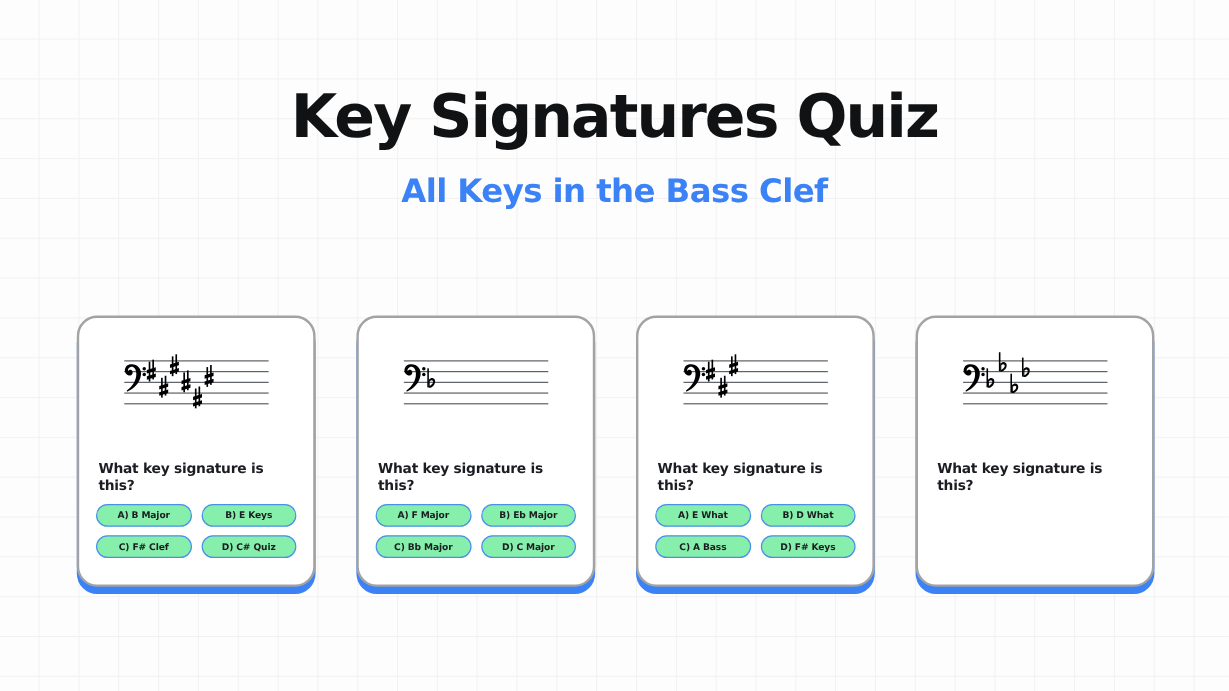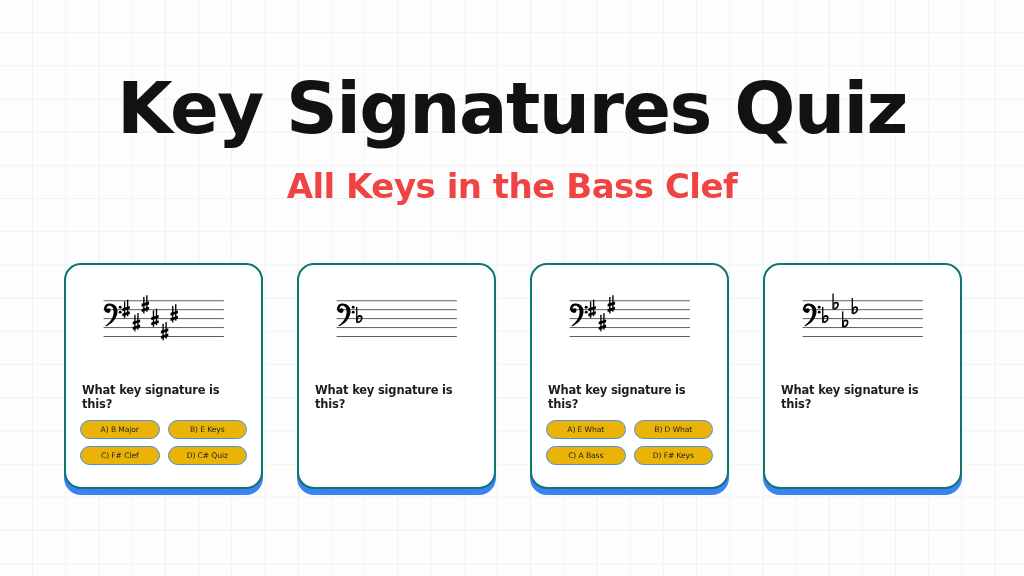--- a/index.html
+++ b/index.html
@@ -27,53 +27,53 @@
     position: absolute;
     left: 0;
     top: 0;
     width: 1024px;
     text-align: center;
   }
 
   #page-title {
     margin-top: 72px;
     font-family: "DejaVu Sans", sans-serif;
-    font-size: 72px;
+    font-size: 50px;
     font-weight: bold;
     line-height: 1.0;
     letter-spacing: -1.6px;
     color: #111214;
   }
 
   #page-subtitle {
     margin-top: 22px;
     font-family: "DejaVu Sans", sans-serif;
-    font-size: 34px;
+    font-size: 27px;
     font-weight: bold;
     letter-spacing: -0.5px;
-    color: #ef4444;
+    color: #3b82f6;
   }
 
   
   #card-row {
     position: absolute;
     left: 64px;
     top: 263px;
     width: 898px;
     height: 232px;
     display: flex;
     justify-content: space-between;
   }
 
   .quiz-card {
     position: relative;
     width: 199px;
     height: 226px;
     background: #ffffff;
-    border: 2px solid #0f766e;
+    border: 2px solid #a3a3a3;
     border-radius: 17px;
     box-shadow: 0 6px 0 0 #3b82f6;
     padding: 0 12px;
     display: flex;
     flex-direction: column;
   }
 
   
   .staff-area {
     position: relative;
@@ -106,27 +106,27 @@
     display: grid;
     grid-template-columns: 1fr 1fr;
     grid-gap: 7px 8px;
     padding: 0 2px;
   }
 
   .answer-option {
     height: 19px;
     border: 1.4px solid #4a90e8;
     border-radius: 10px;
-    background: #eab308;
+    background: #86efac;
     display: flex;
     align-items: center;
     justify-content: center;
     font-family: "DejaVu Sans", sans-serif;
     font-size: 7.6px;
-    font-weight: normal;
+    font-weight: bold;
     color: #1b1d22;
     letter-spacing: -0.1px;
     white-space: nowrap;
     cursor: pointer;
     text-align: right;
   }
 </style>
 </head>
 <body>
 
@@ -235,20 +235,26 @@
                C 34.4 35.9 31.8 37 30 36.4
                Z
                M 31.3 28.8
                L 31.3 34.3
                C 34 33.2 36.4 30.4 35.1 28.2
                C 34.3 26.9 32.6 27.5 31.3 28.8 Z" fill="#000"></path>
     </g>
           </svg>
     </div>
     <div class="card-question">What key signature is this?</div>
+    <div class="answers">
+      <div class="answer-option">A) F Major</div>
+        <div class="answer-option">B) Eb Major</div>
+        <div class="answer-option">C) Bb Major</div>
+        <div class="answer-option">D) C Major</div>
+    </div>
     </div>
     <div class="quiz-card">
     <div class="staff-area">
       <svg class="staff-svg" viewBox="-2 -16 190 96">
             <rect x="0" y="3.3" width="175" height="1.4" fill="#555a61"></rect>
           <rect x="0" y="16.3" width="175" height="1.4" fill="#555a61"></rect>
           <rect x="0" y="29.3" width="175" height="1.4" fill="#555a61"></rect>
           <rect x="0" y="42.3" width="175" height="1.4" fill="#555a61"></rect>
           <rect x="0" y="55.3" width="175" height="1.4" fill="#555a61"></rect>
     <g>

